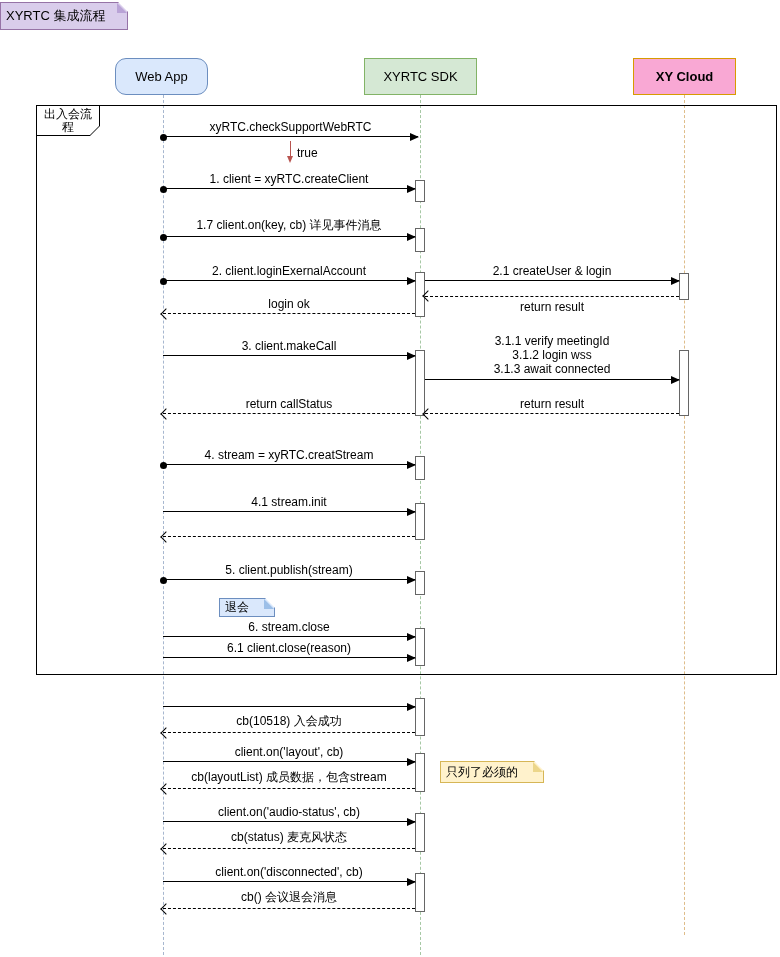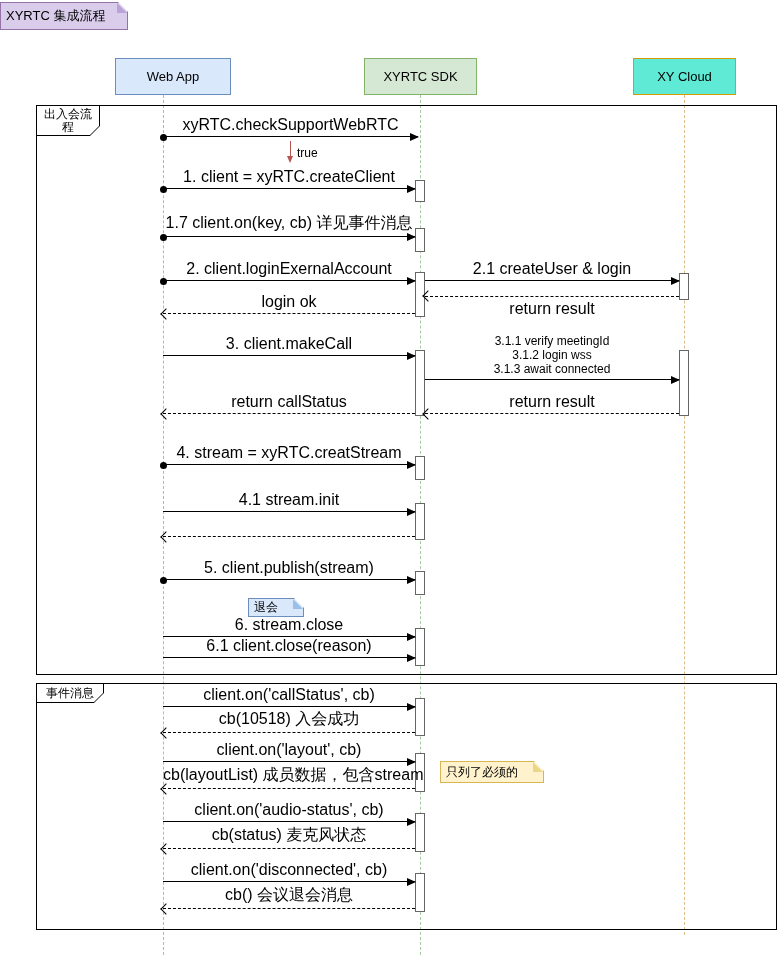--- a/index.html
+++ b/index.html
@@ -23,21 +23,21 @@
   .lifeline.cloud  { border-left-color: #dfbd8a; }
 
   
   .participant {
     position: absolute; z-index: 6;
     display: flex; align-items: center; justify-content: center;
     border: 1px solid #000; font-size: 13px; white-space: nowrap;
   }
   .participant.webapp { background: #dae8fc; border-color: #6c8ebf; }
   .participant.sdk    { background: #d5e8d4; border-color: #82b366; }
-  .participant.cloud  { background: #5eead4; border-color: #d79b00; }
+  .participant.cloud  { background: #f9a8d4; border-color: #d79b00; font-weight: bold; }
 
   
   .frame { position: absolute; border: 1px solid #000; z-index: 2; background: transparent; text-decoration: underline; }
   .frame-tab { position: absolute; top: -1px; left: -1px; z-index: 3; }
   .frame-tab .tab-bg {
     position: absolute; inset: 0; background: #000;
     clip-path: polygon(0 0, 100% 0, 100% calc(100% - 10px), calc(100% - 10px) 100%, 0 100%);
   }
   .frame-tab .tab-bg::after {
     content: ""; position: absolute; top: 1px; left: 1px; right: 1px; bottom: 1px;
@@ -52,21 +52,21 @@
   
   .act {
     position: absolute; width: 10px; background: #fff;
     border: 1px solid #666; z-index: 3;
   }
 
   
   .msg { position: absolute; height: 17px; z-index: 4; }
   .msg .lbl {
     position: absolute; left: 0; right: 0; bottom: 3px;
-    text-align: center; white-space: nowrap; font-size: 16px;
+    text-align: center; white-space: nowrap; font-size: 12px;
   }
   .msg .line { position: absolute; left: 0; right: 0; bottom: 0; height: 0; border-top: 1px solid #000; }
   .msg.dashed .line { border-top: 1px dashed #000; }
   .msg.below .lbl { bottom: auto; top: 4px; }
   .msg.below .line { bottom: auto; top: 0; }
   .arr-r {
     position: absolute; right: -1px; bottom: -4px; width: 0; height: 0;
     border-top: 4px solid transparent; border-bottom: 4px solid transparent;
     border-left: 9px solid #000;
   }
@@ -118,26 +118,20 @@
 <div class="canvas">
 
   <div class="lifeline webapp" style="left:163px; top:95px; height:860px;"></div>
   <div class="lifeline sdk" style="left:420px; top:95px; height:860px;"></div>
   <div class="lifeline cloud" style="left:684px; top:95px; height:840px;"></div>
 
   <div class="frame" style="left:36px; top:105px; width:741px; height:570px;">
     <div class="frame-tab" style="width:64px; height:31px;">
       <div class="tab-bg"></div>
       <div class="tab-text">出入会流程</div>
-    </div>
-  </div>
-  <div class="frame" style="left:36px; top:683px; width:741px; height:247px;">
-    <div class="frame-tab" style="width:68px; height:20px;">
-      <div class="tab-bg"></div>
-      <div class="tab-text">事件消息</div>
     </div>
   </div>
 
   <div class="act" style="left:415px; top:180px; height:22px;"></div>
   <div class="act" style="left:415px; top:228px; height:24px;"></div>
   <div class="act" style="left:415px; top:272px; height:45px;"></div>
   <div class="act" style="left:415px; top:350px; height:66px;"></div>
   <div class="act" style="left:415px; top:456px; height:24px;"></div>
   <div class="act" style="left:415px; top:503px; height:37px;"></div>
   <div class="act" style="left:415px; top:571px; height:24px;"></div>
@@ -246,39 +240,38 @@
     <div class="chev-l"></div>
   </div>
 
   <div class="msg" style="left:163px; top:563px; width:252px;">
     <div class="lbl">5. client.publish(stream)</div>
     <div class="line"></div>
     <div class="dot"></div>
     <div class="arr-r"></div>
   </div>
 
-  <div class="note blue" style="left:248px; top:598px; width:56px; height:19px;">
+  <div class="note blue" style="left:219px; top:598px; width:56px; height:19px;">
     <span>退会</span>
     <i class="fold"></i>
   </div>
 
   <div class="msg" style="left:163px; top:620px; width:252px;">
     <div class="lbl">6. stream.close</div>
     <div class="line"></div>
     <div class="arr-r"></div>
   </div>
 
   <div class="msg" style="left:163px; top:641px; width:252px;">
     <div class="lbl">6.1 client.close(reason)</div>
     <div class="line"></div>
     <div class="arr-r"></div>
   </div>
 
   <div class="msg" style="left:163px; top:690px; width:252px;">
-    <div class="lbl">client.on('callStatus', cb)</div>
     <div class="line"></div>
     <div class="arr-r"></div>
   </div>
 
   <div class="msg dashed" style="left:163px; top:716px; width:252px;">
     <div class="lbl">cb(10518) 入会成功</div>
     <div class="line"></div>
     <div class="chev-l"></div>
   </div>
 
@@ -316,21 +309,21 @@
     <div class="line"></div>
     <div class="chev-l"></div>
   </div>
 
   <div class="msg" style="left:163px; top:865px; width:252px;">
     <div class="lbl">client.on('disconnected', cb)</div>
     <div class="line"></div>
     <div class="arr-r"></div>
   </div>
 
-  <div class="participant webapp" style="left:115px; top:58px; width:116px; height:37px;">
+  <div class="participant webapp" style="left:115px; top:58px; width:93px; height:37px;border-radius:11px;">
     <span>Web App</span>
   </div>
   <div class="participant sdk" style="left:364px; top:58px; width:113px; height:37px;">
     <span>XYRTC SDK</span>
   </div>
   <div class="participant cloud" style="left:633px; top:58px; width:103px; height:37px;">
     <span>XY Cloud</span>
   </div>
 
   <div class="note purple" style="left:0px; top:2px; width:128px; height:28px;">

